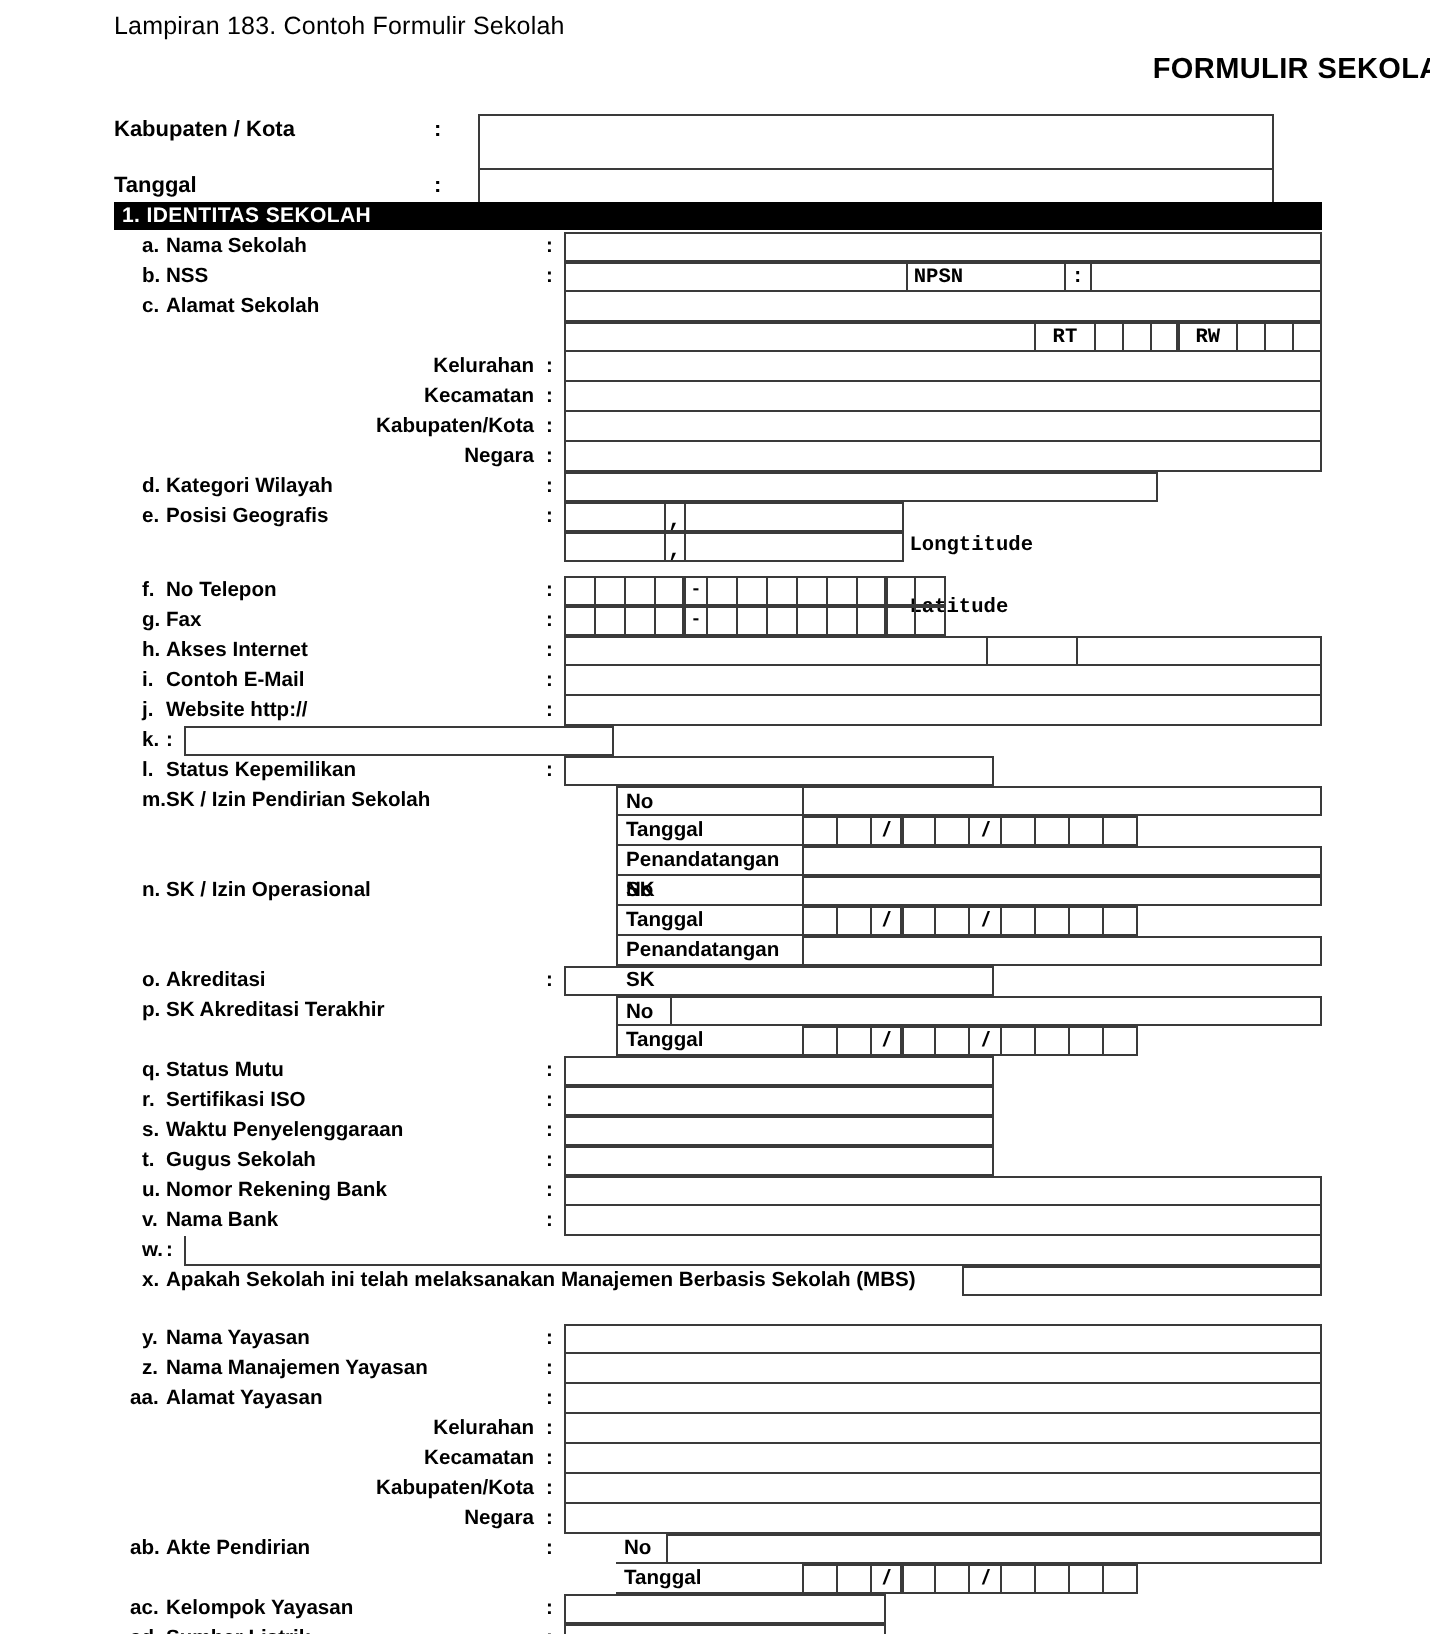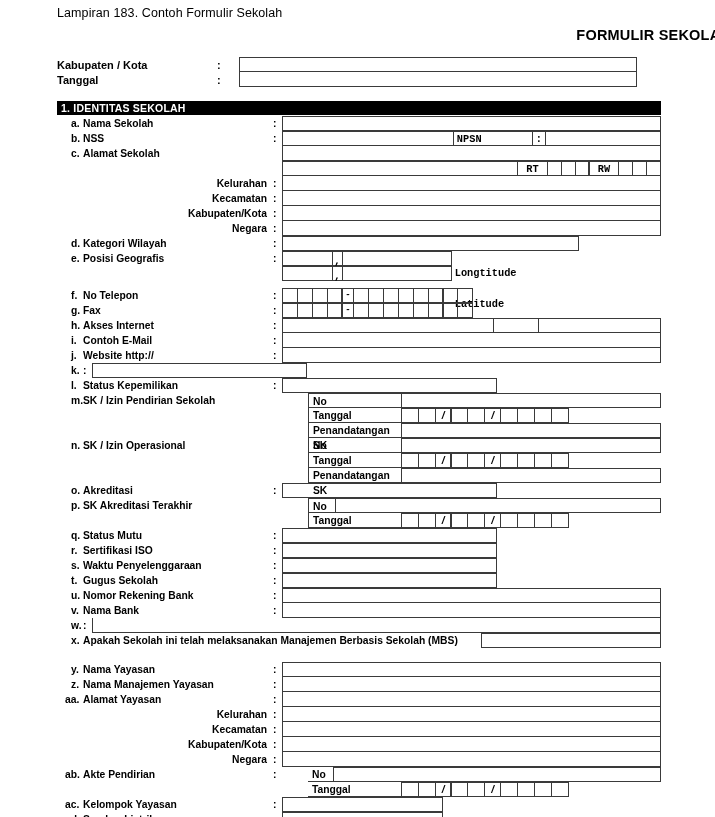--- a/index.html
+++ b/index.html
@@ -19,21 +19,21 @@
   }
   .doc-title{
     position:absolute;left:16px;top:27px;width:715px;
     text-align:right;font-size:14.5px;font-weight:bold;
     letter-spacing:.2px;
     padding-left:40px;box-sizing:border-box;
   }
 
   
   .hdr{position:absolute;left:57px;top:57px;width:580px;}
-  .hdr-row{display:flex;align-items:stretch;height:15px;}
+  .hdr-row{display:flex;align-items:stretch;height:28px;}
   .hdr-lbl{width:160px;font-size:11px;font-weight:bold;line-height:16px;}
   .hdr-colon{width:22px;font-size:11px;font-weight:bold;line-height:16px;}
   .hdr-box{flex:1;border:1.3px solid #3a3a3a;box-sizing:border-box;}
   .hdr-box.second{border-top:none;}
 
   
   .secbar{
     position:absolute;left:57px;top:101px;width:604px;height:14px;
     background:#000;color:#fff;
     font-size:10.5px;font-weight:bold;

